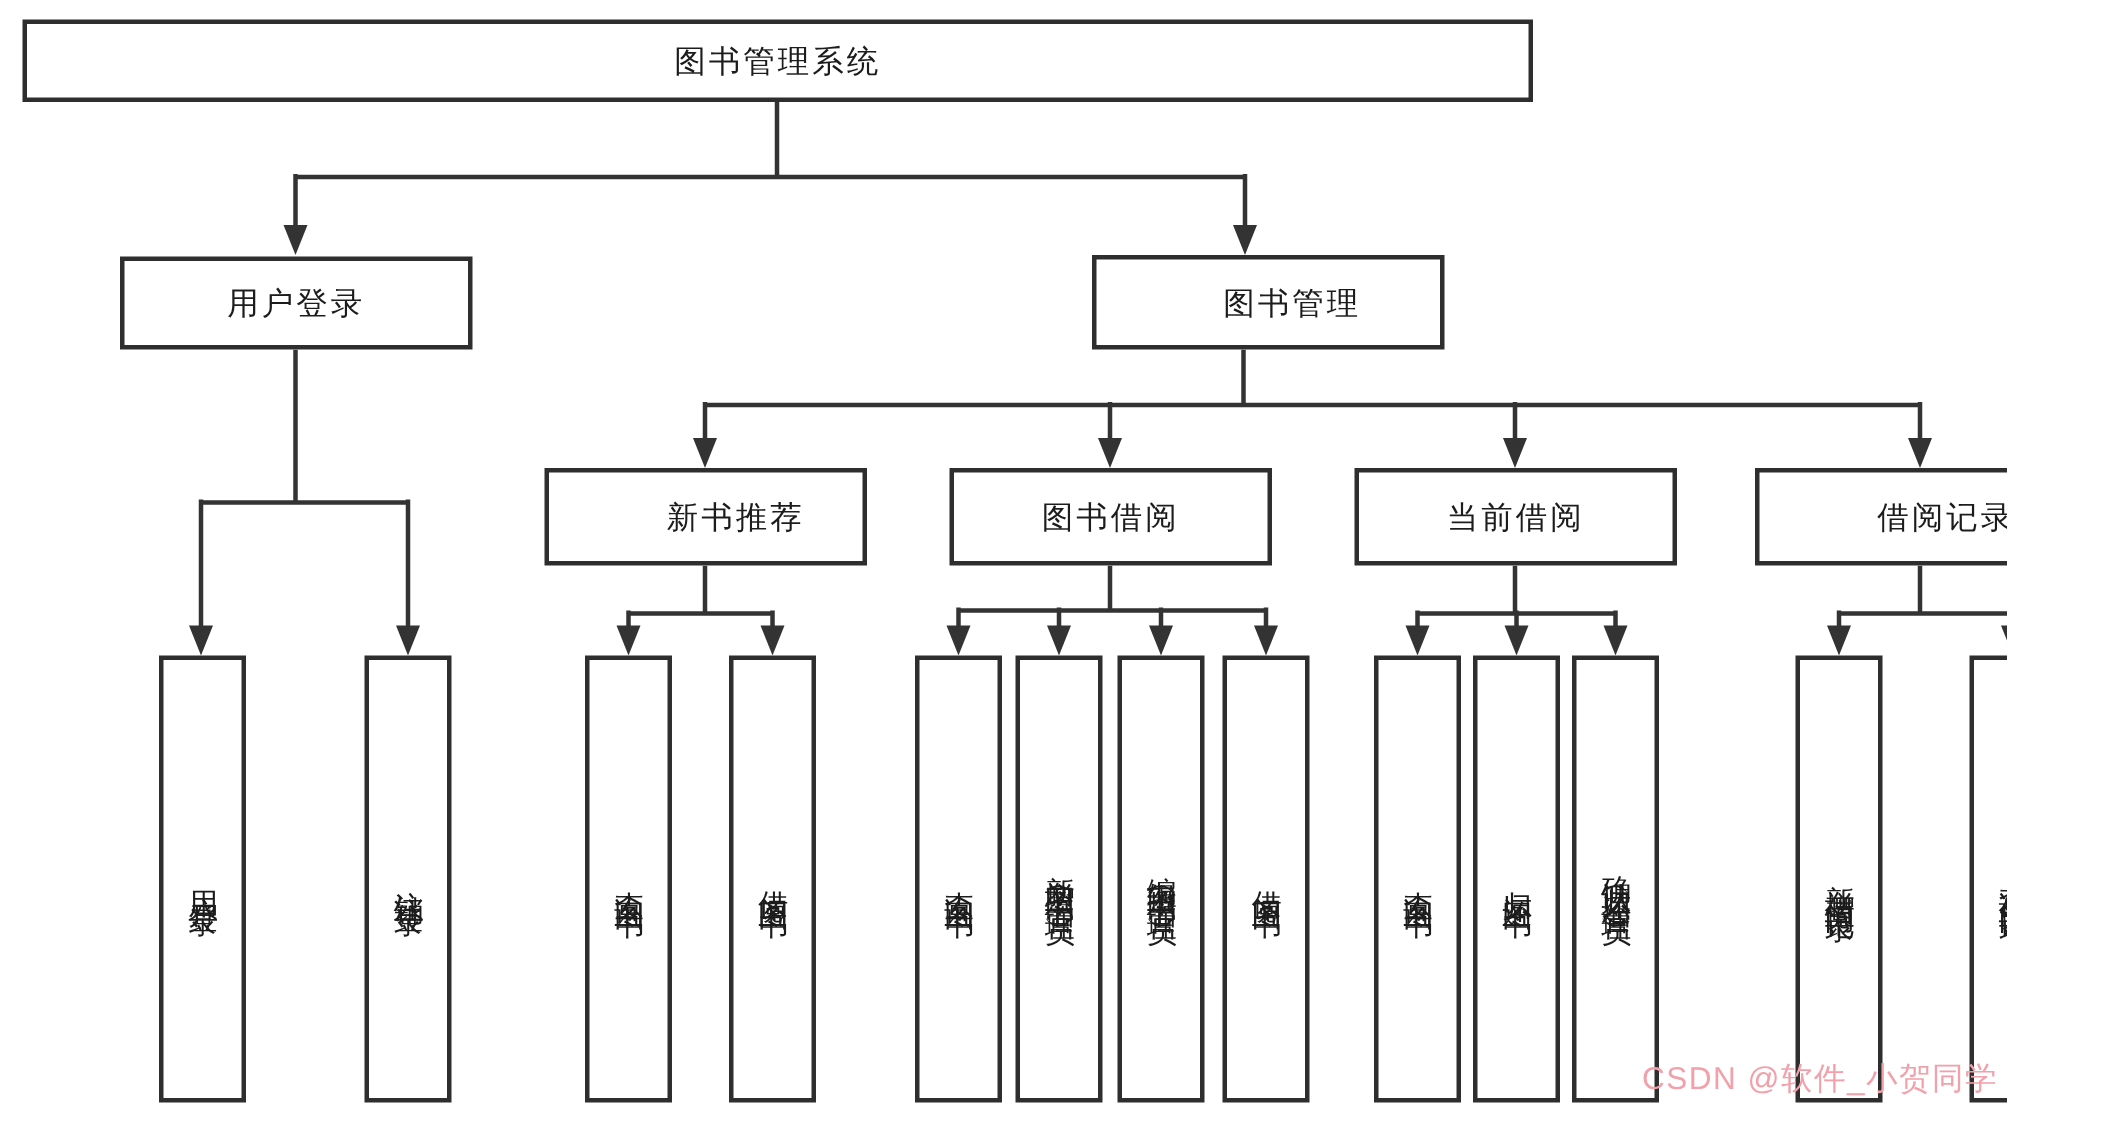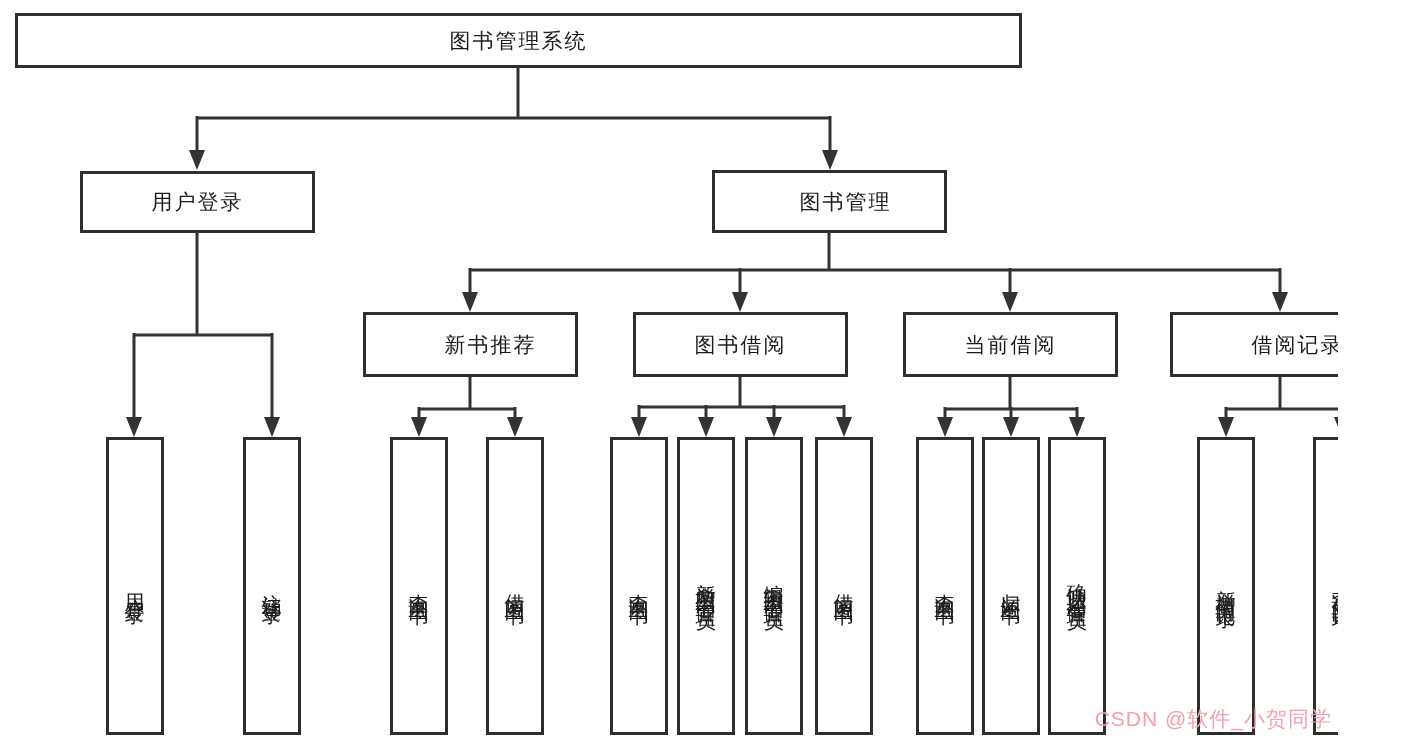--- a/index.html
+++ b/index.html
@@ -35,21 +35,21 @@
     writing-mode: vertical-rl;
     text-orientation: mixed;
     letter-spacing: 4px;
     font-size: 20px;
     line-height: 1.0;
   }
   
   #b-root    { left: 15px;   top: 13px;  width: 1007px; height: 55px; }
   
   #b-login   { left: 80px;   top: 171px; width: 235px;  height: 62px; }
-  #b-mgmt    { left: 712px;  top: 170px; width: 235px;  height: 63px; padding-left: 32px; }
+  #b-mgmt    { left: 728px;  top: 170px; width: 235px;  height: 63px; padding-left: 32px; }
   
   #b-newbook { left: 363px;  top: 312px; width: 215px;  height: 65px; padding-left: 40px; }
   #b-borrow  { left: 633px;  top: 312px; width: 215px;  height: 65px; }
   #b-current { left: 903px;  top: 312px; width: 215px;  height: 65px; }
   #b-records { left: 1170px; top: 312px; width: 215px;  height: 65px; padding-left: 40px; }
   
   .tall { top: 437px; height: 298px; width: 58px; }
   #b-login-user      { left: 106px; }
   #b-login-logout    { left: 243px; }
   #b-newbook-query   { left: 390px; }

